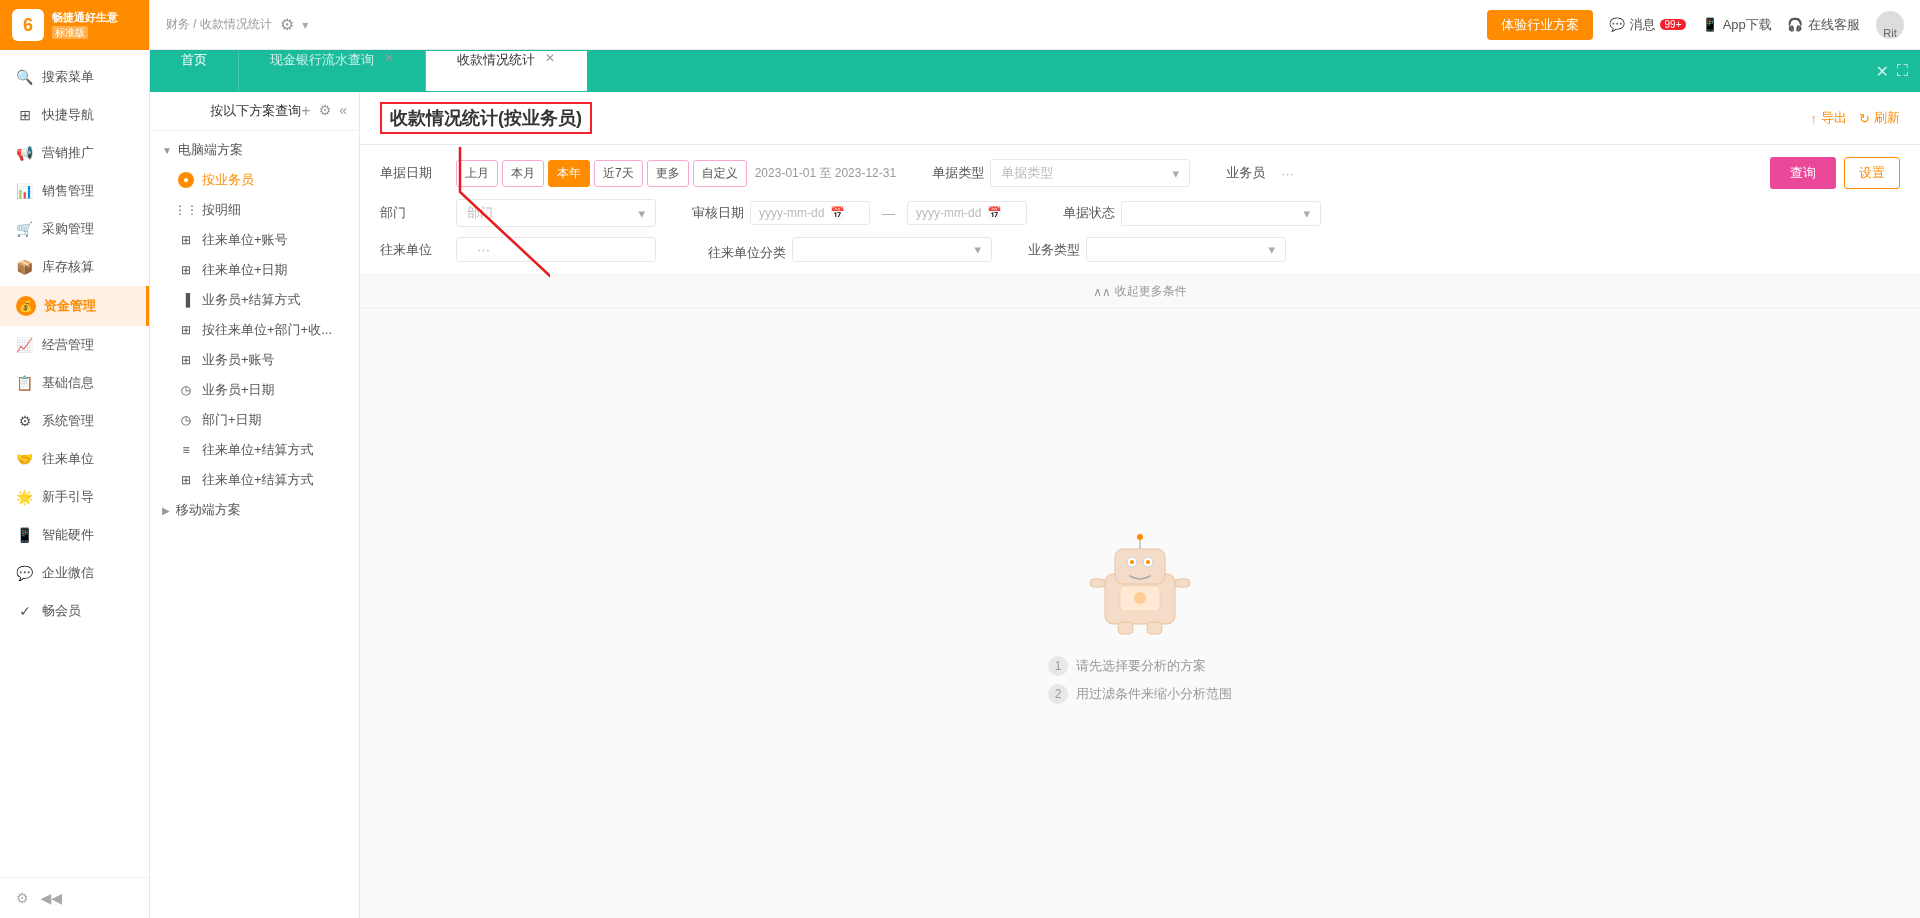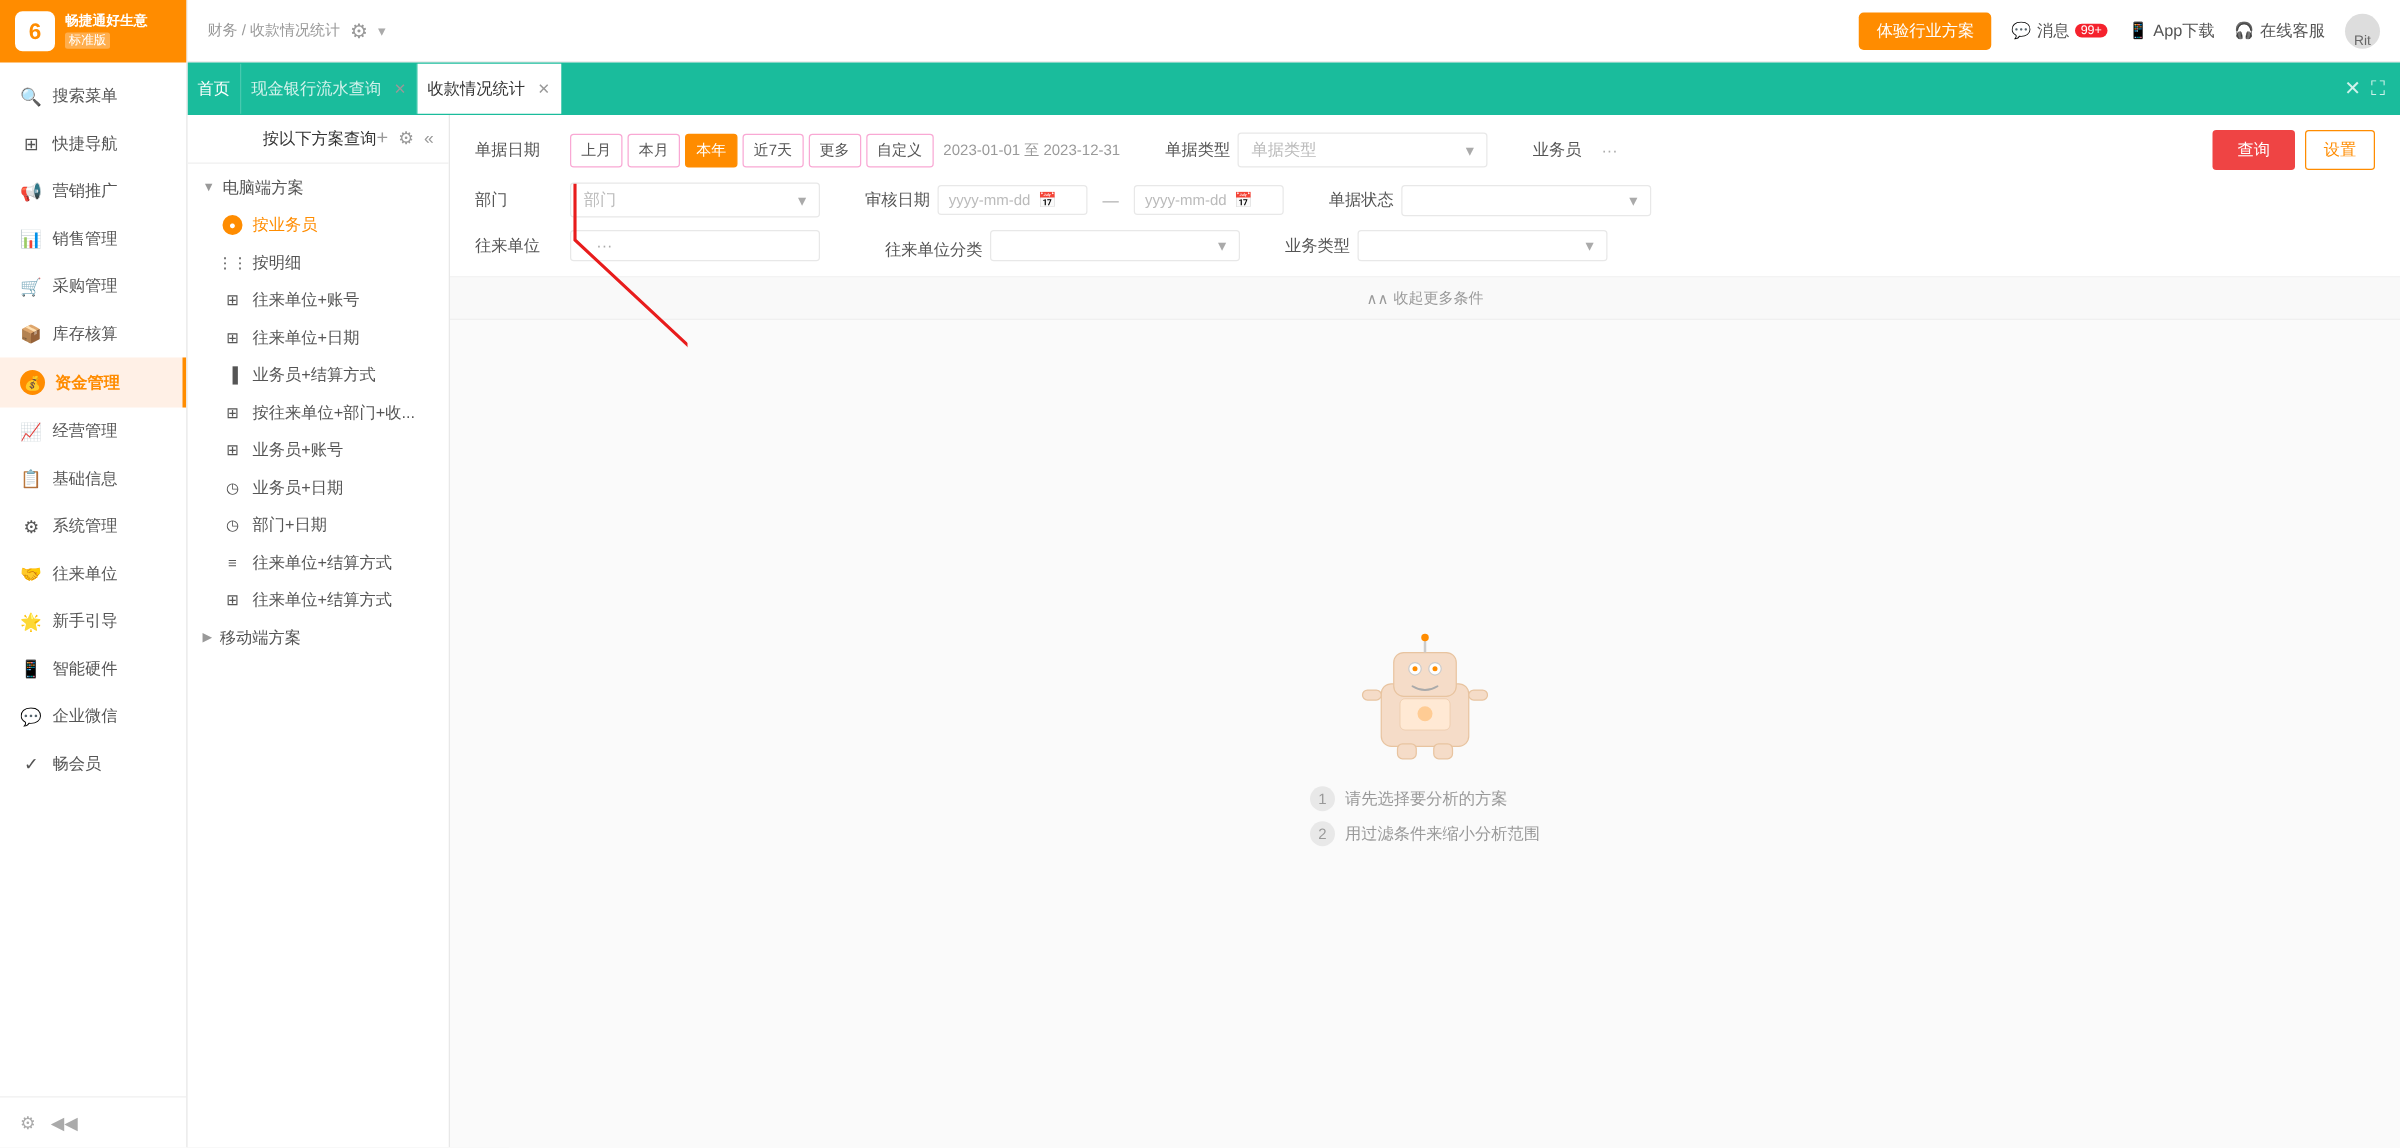--- a/index.html
+++ b/index.html
@@ -28,21 +28,21 @@
     .breadcrumb-text { color: #999; font-size: 12px; }
     .header-right { display: flex; align-items: center; gap: 16px; }
     .demo-btn { background: #ff8c00; color: #fff; border: none; border-radius: 4px; padding: 6px 14px; cursor: pointer; font-size: 13px; }
     .header-icon-item { display: flex; align-items: center; gap: 4px; color: #555; cursor: pointer; font-size: 13px; }
     .badge { background: #f5222d; color: #fff; border-radius: 8px; padding: 0 5px; font-size: 10px; min-width: 18px; text-align: center; }
     .gear-icon { color: #999; cursor: pointer; font-size: 16px; }
     .user-avatar { width: 28px; height: 28px; border-radius: 50%; background: #ddd; display: flex; align-items: flex-end; justify-content: center; font-size: 11px; color: #666; }
 
     
     .tab-bar { height: 42px; background: #1abc9c; display: flex; align-items: center; padding: 0 0; flex-shrink: 0; position: relative; }
-    .tab-item { display: flex; align-items: center; gap: 6px; padding: 0 8px; height: 40px; cursor: pointer; color: rgba(255,255,255,0.8); font-size: 13px; border-right: 1px solid rgba(255,255,255,0.2); }
+    .tab-item { display: flex; align-items: flex-start; gap: 6px; padding: 0 31px; height: 40px; cursor: pointer; color: rgba(255,255,255,0.8); font-size: 13px; border-right: 1px solid rgba(255,255,255,0.2); }
     .tab-item.home { color: #fff; }
     .tab-item.active { background: #fff; color: #333; border-radius: 0; }
     .tab-item .tab-close { font-size: 12px; color: #999; margin-left: 4px; cursor: pointer; }
     .tab-bar-right { margin-left: auto; display: flex; align-items: center; gap: 8px; padding-right: 12px; }
     .tab-bar-icon { color: rgba(255,255,255,0.8); font-size: 16px; cursor: pointer; }
 
     
     .content { flex: 1; display: flex; overflow: hidden; }
 
     
@@ -74,21 +74,21 @@
     .filter-row:last-child { margin-bottom: 0; }
     .filter-label { color: #555; font-size: 13px; width: 60px; flex-shrink: 0; }
     .filter-date-group { display: flex; align-items: center; gap: 4px; }
     .date-btn { padding: 4px 8px; border: 1px solid #f9a8d4; background: #fff; border-radius: 3px; cursor: pointer; font-size: 12px; color: #555; }
     .date-btn.active { background: #ff8c00; color: #fff; border-color: #ff8c00; }
     .date-range { color: #999; font-size: 12px; margin-left: 4px; }
     .filter-select { display: flex; align-items: center; gap: 6px; border: 1px solid #e8e8e8; border-radius: 3px; padding: 4px 10px; background: #fff; cursor: pointer; font-size: 13px; color: #555; min-width: 120px; }
     .filter-select .dropdown-arrow { color: #aaa; margin-left: auto; }
     .filter-input-group { display: flex; align-items: center; border: 1px solid #e8e8e8; border-radius: 3px; padding: 4px 8px; background: #fff; font-size: 12px; color: #bbb; }
     .filter-dash { margin: 0 6px; color: #aaa; }
-    .btn-query { background: #ef4444; color: #fff; border: none; border-radius: 3px; padding: 6px 20px; cursor: pointer; font-size: 13px; }
+    .btn-query { background: #ec4899; color: #fff; border: none; border-radius: 3px; padding: 6px 20px; cursor: pointer; font-size: 13px; }
     .btn-setting { background: #fff; color: #ff8c00; border: 1px solid #ff8c00; border-radius: 3px; padding: 6px 14px; cursor: pointer; font-size: 13px; }
 
     
     .collapse-row { background: #f9f9f9; display: flex; align-items: center; justify-content: center; padding: 8px; cursor: pointer; color: #999; font-size: 12px; gap: 4px; border-bottom: 1px solid #f0f0f0; }
 
     
     .empty-area { flex: 1; display: flex; flex-direction: column; align-items: center; justify-content: center; background: #fafafa; gap: 12px; }
     .empty-robot { width: 120px; height: 120px; position: relative; }
     .empty-robot svg { width: 100%; height: 100%; }
     .empty-tips { display: flex; flex-direction: column; gap: 8px; }
@@ -292,20 +292,33 @@
           <div class="scheme-group-header">
             <span class="arrow">▶</span>
             <span>移动端方案</span>
           </div>
         </div>
       </div>
     </div>
 
     <div class="right-content">
 
+      <div class="page-header">
+        <div class="page-title">收款情况统计(按业务员)</div>
+        <div class="page-header-actions">
+          <button class="action-btn">
+            <span>↑</span>
+            <span>导出</span>
+          </button>
+          <button class="action-btn">
+            <span>↻</span>
+            <span>刷新</span>
+          </button>
+        </div>
+      </div>
 
       <div class="filter-area">
 
         <div class="filter-row">
           <span class="filter-label">单据日期</span>
           <div class="filter-date-group">
             <button class="date-btn">上月</button>
             <button class="date-btn">本月</button>
             <button class="date-btn active">本年</button>
             <button class="date-btn">近7天</button>

